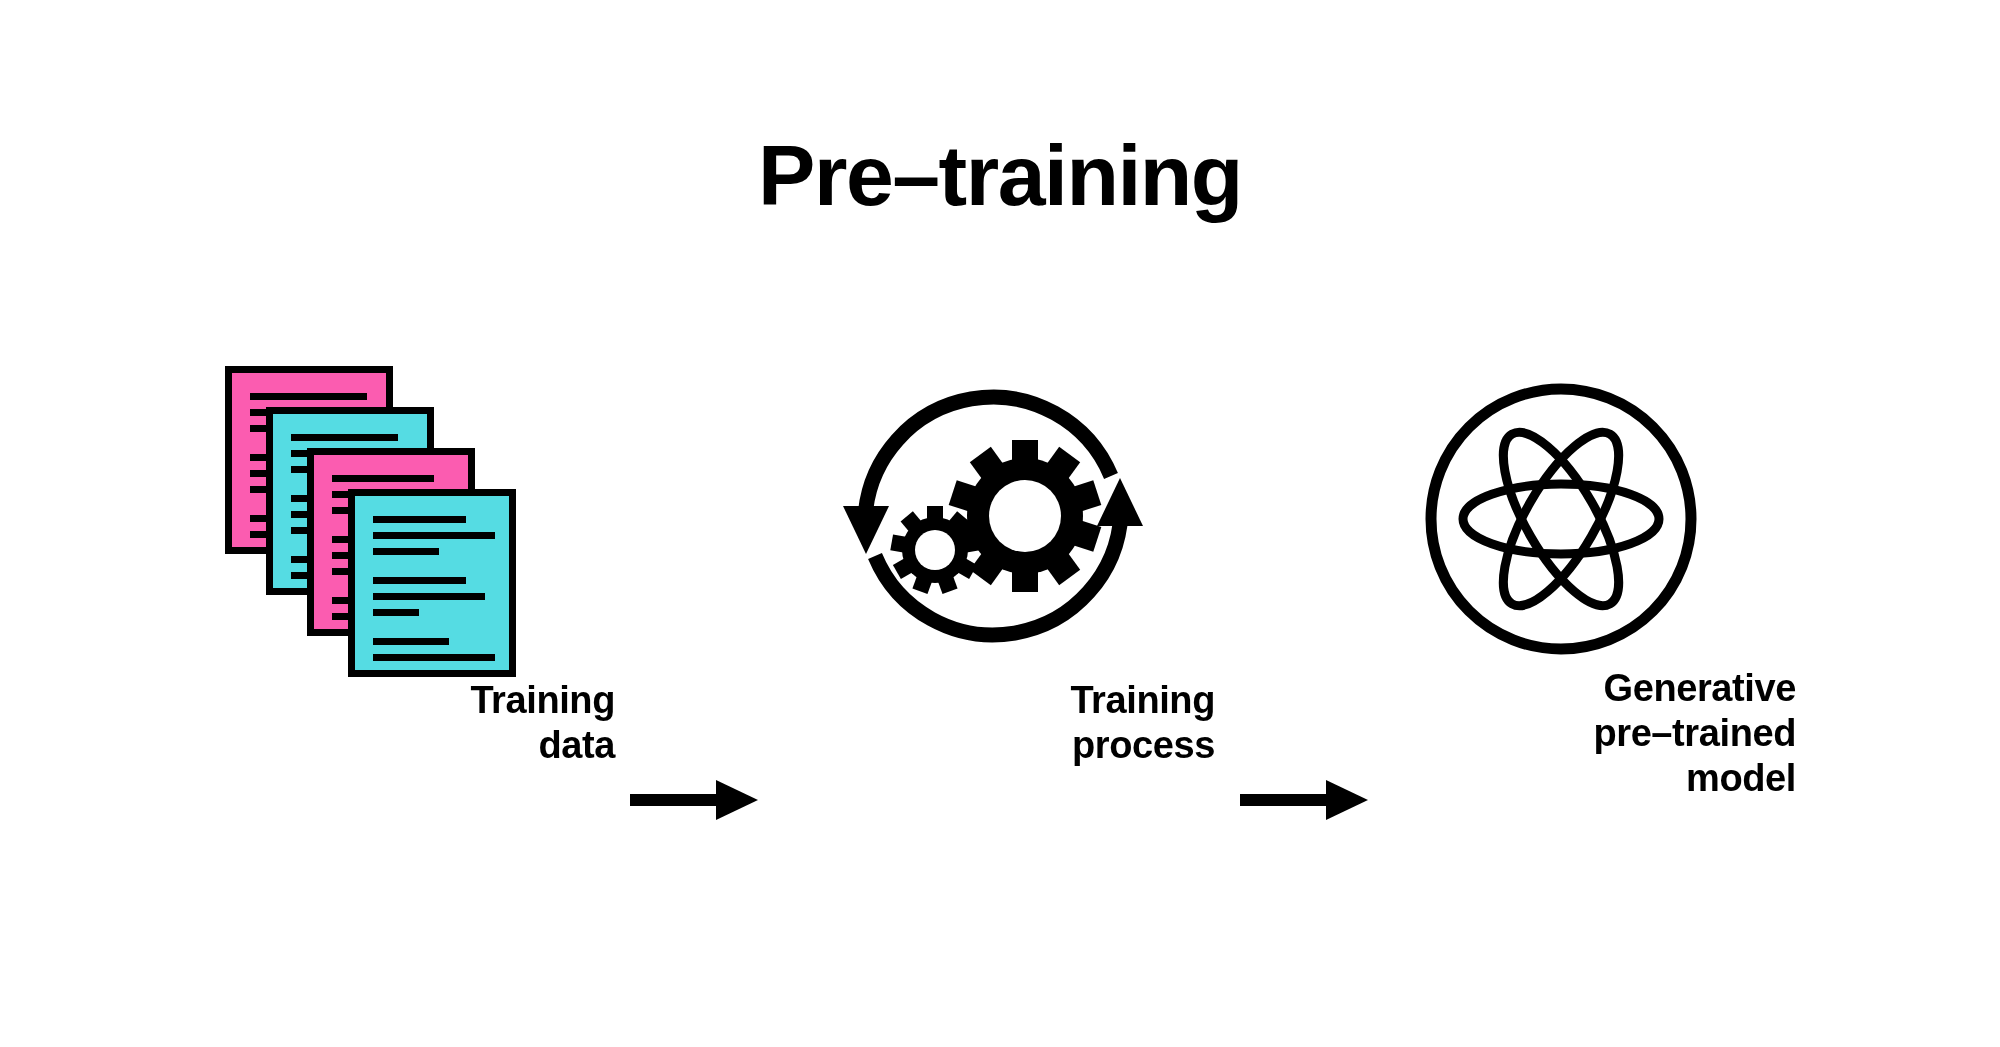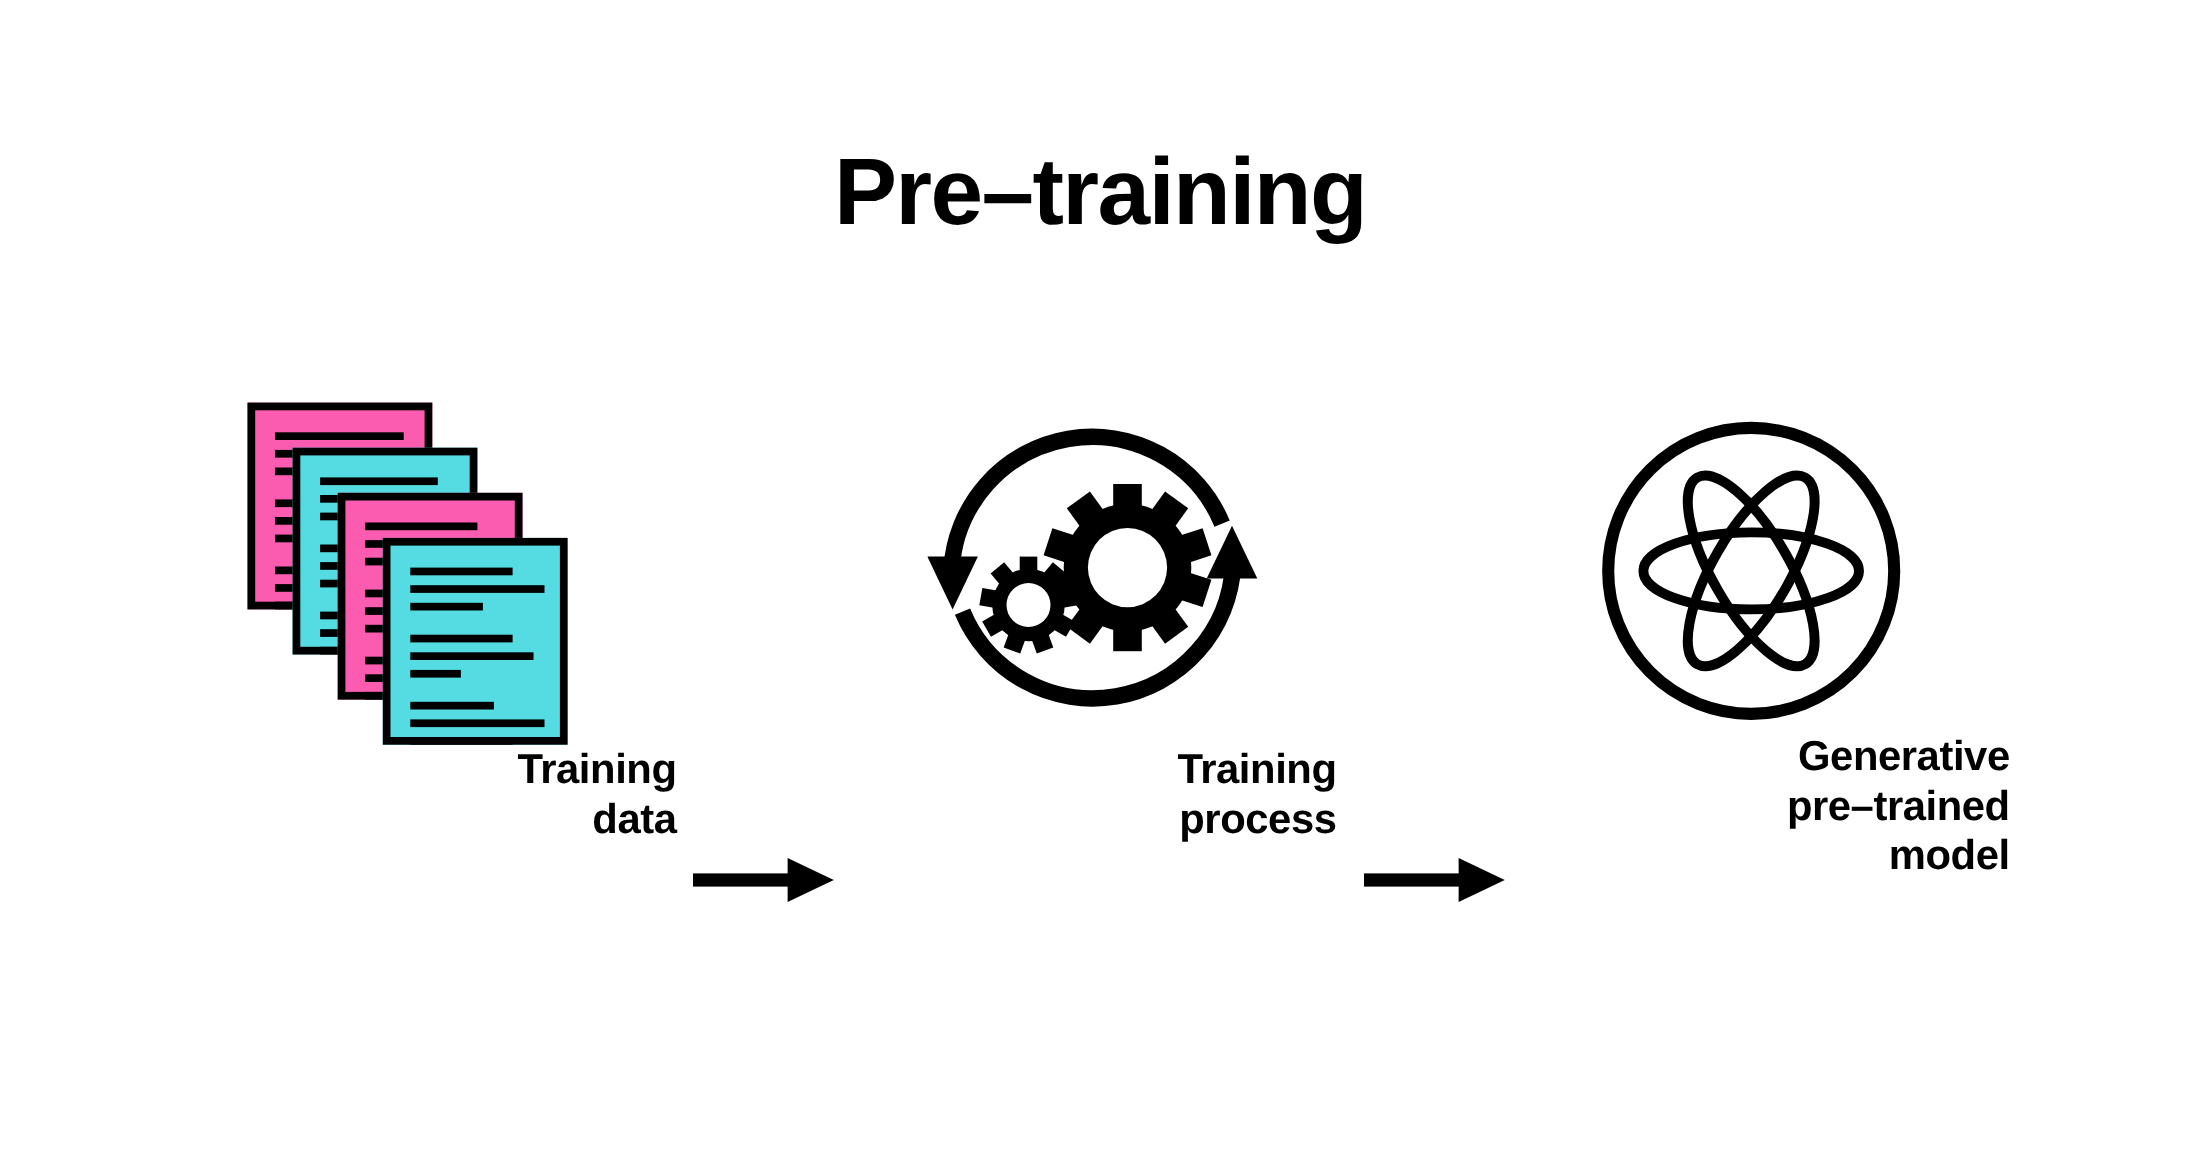--- a/index.html
+++ b/index.html
@@ -50,21 +50,21 @@
   }
 
   .stage {
     position: absolute;
     top: 0;
     width: 420px;
     height: 560px;
   }
   #stage-data    { left: 195px; }
   #stage-process { left: 795px; }
-  #stage-model   { left: 1407px; }
+  #stage-model   { left: 1376px; }
 
   .stage-art {
     position: relative;
     width: 420px;
     height: 300px;
   }
 
   .stage-label {
     position: absolute;
     top: 310px;

